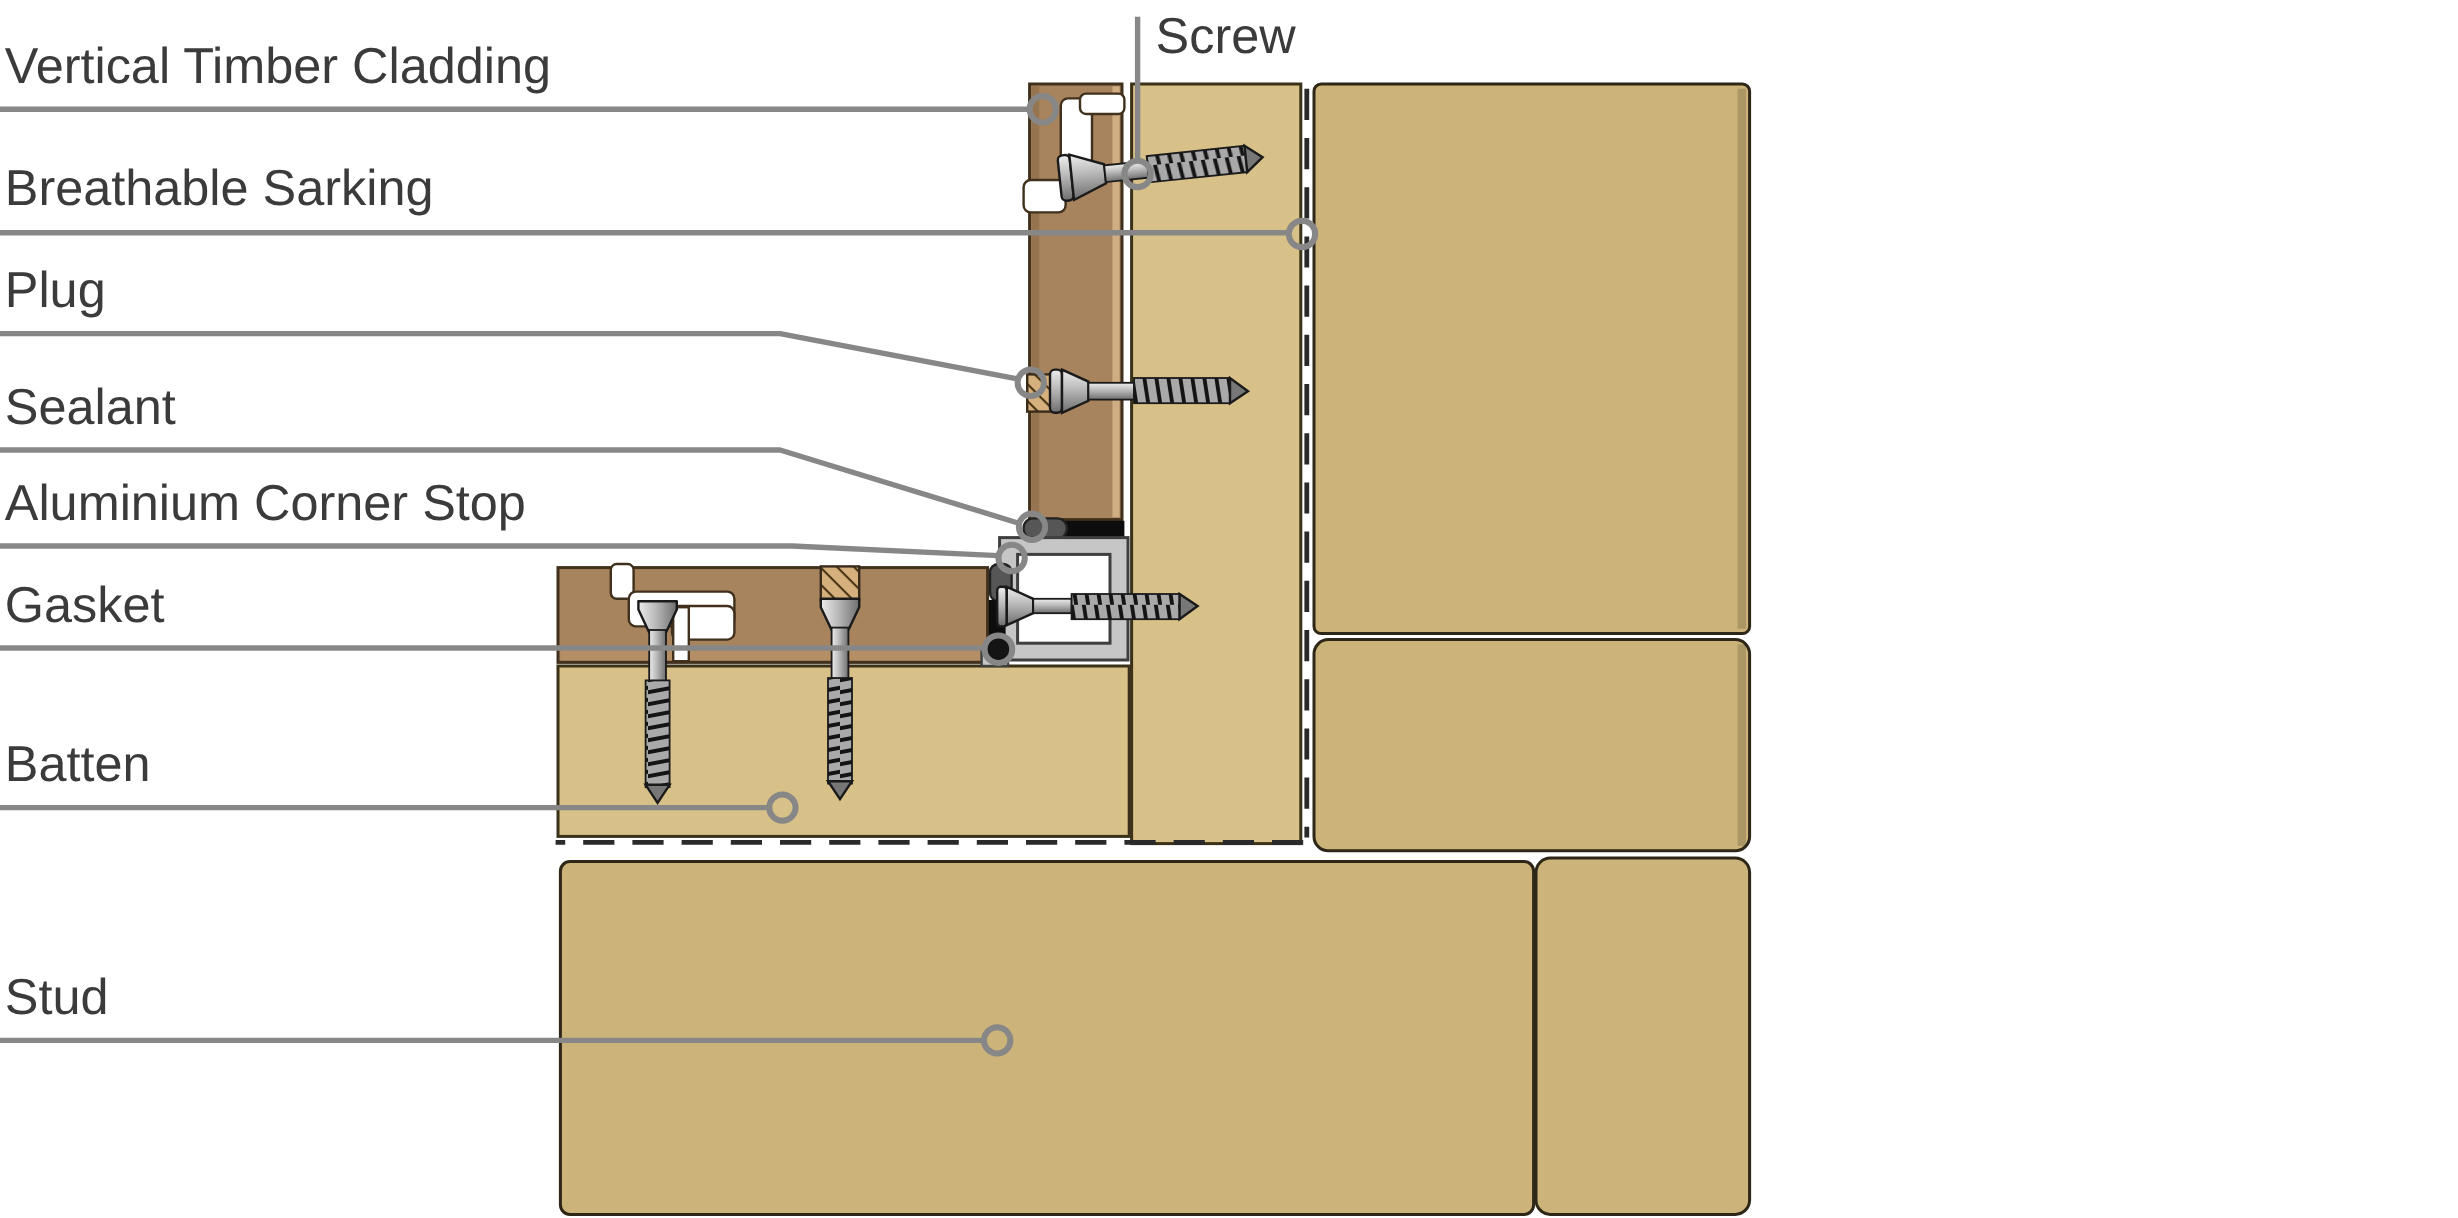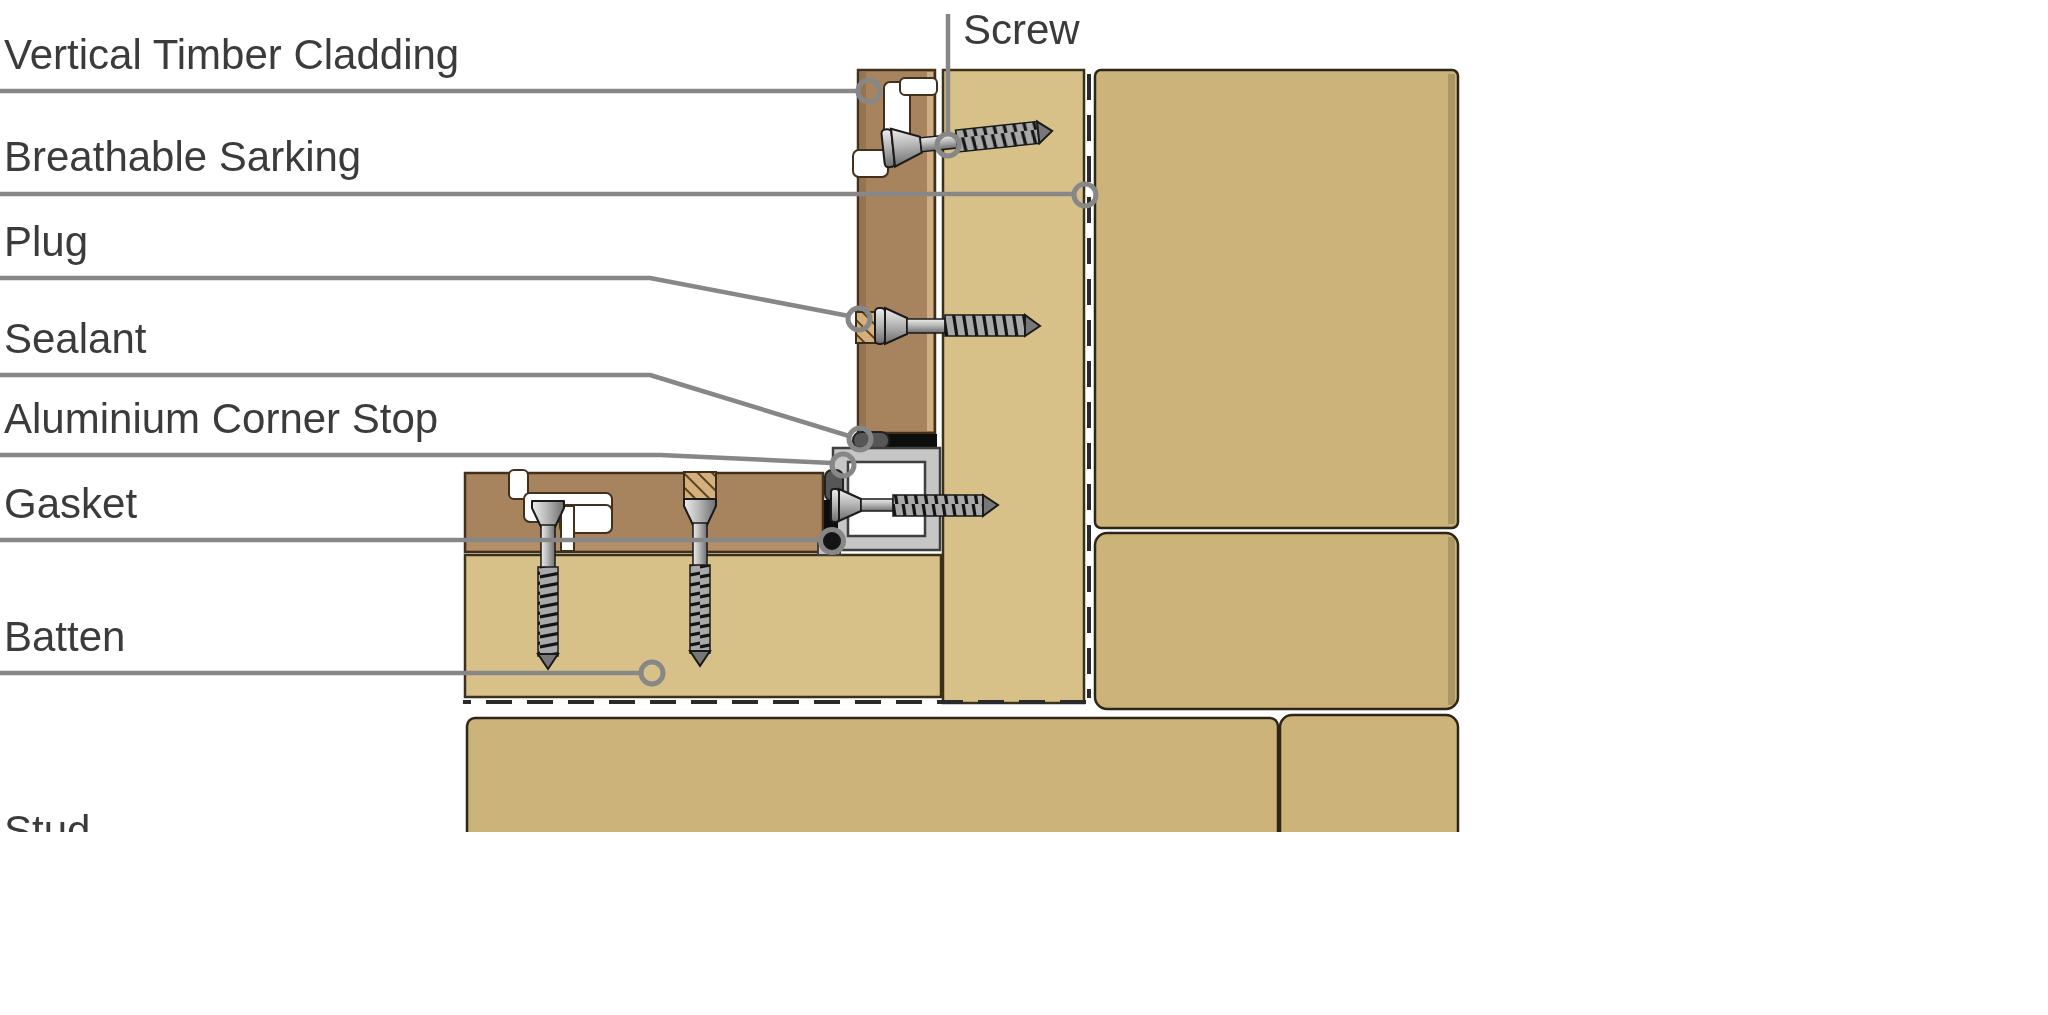--- a/index.html
+++ b/index.html
@@ -3,21 +3,21 @@
 <meta charset="utf-8">
 <style>
   :root{
     --background:#ffffff; --timber-cladding-brown:#a7835e; --batten-tan:#d8c189;
     --stud-tan:#ccb37a; --aluminium-grey:#c6c6c6; --sealant-black:#0d0d0d;
     --gasket-grey:#565656; --leader-line-grey:#878787; --label-text:#3b3b3b;
     --outline-dark:#40301c; --block-outline:#2e2718; --sarking-dash:#2a2a2a;
     --screw-metal:#c0c0c0; --plug-hatch:#d6b07c;
   }
   html,body{margin:0;padding:0;background:var(--background);}
-  .stage{position:relative;width:2048px;height:832px;background:var(--background);overflow:hidden;}
+  .stage{position:relative;width:2048px;height:1015px;background:var(--background);overflow:hidden;}
   svg{display:block;}
   text.lbl{font-family:"Liberation Sans",sans-serif;font-size:42px;fill:var(--label-text);letter-spacing:0px;}
 </style>
 </head>
 <body>
 
 <div class="stage">
 <svg viewBox="0 0 2048 1015" width="2048" height="1015">
   <defs>
     <linearGradient id="mv" x1="0" y1="0" x2="1" y2="0">

